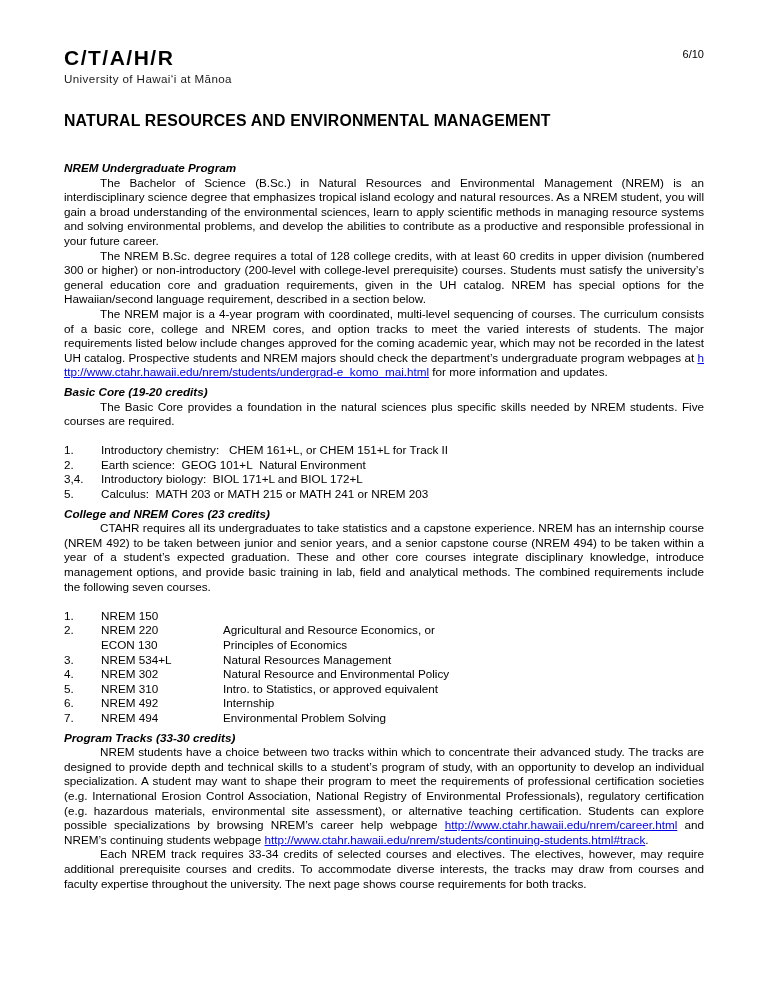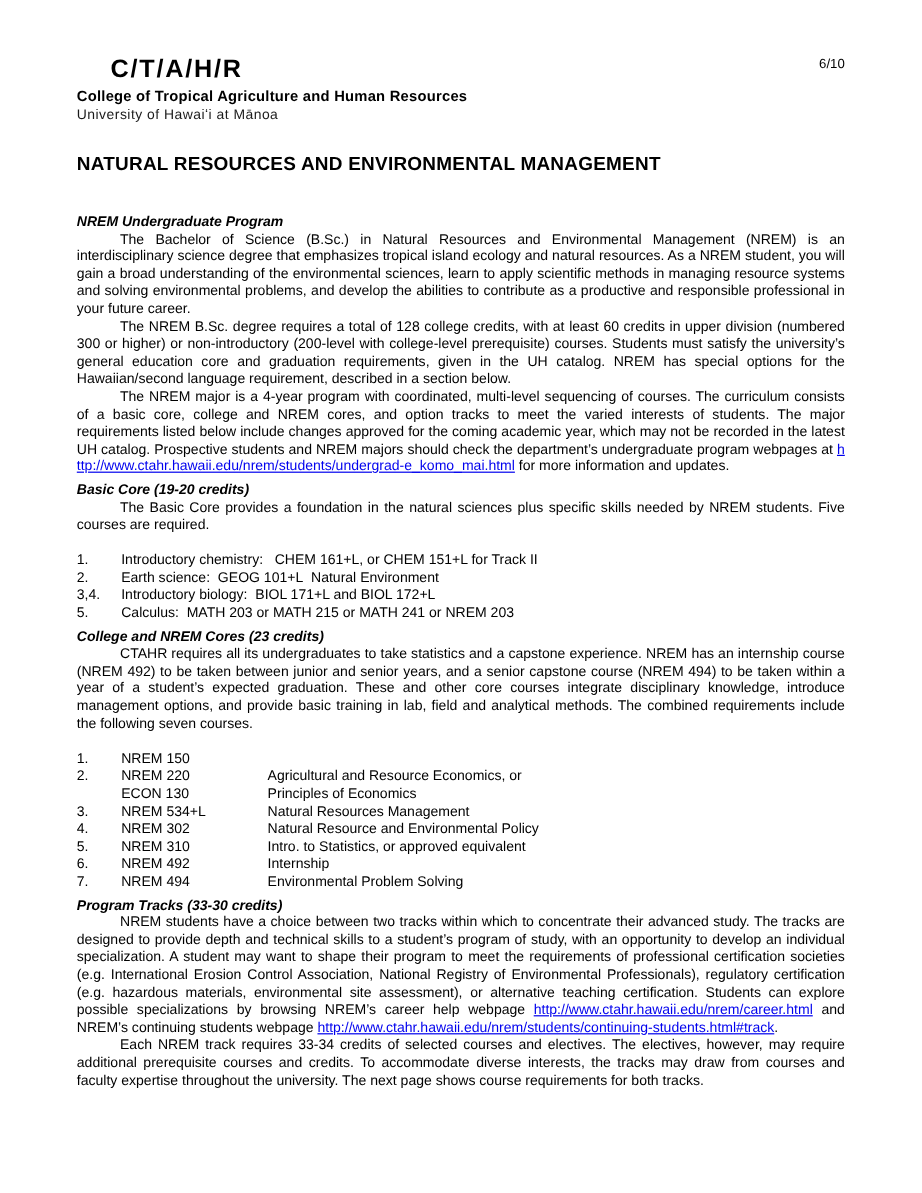--- a/index.html
+++ b/index.html
@@ -24,21 +24,20 @@
     top: 48px;
     right: 64px;
     font-size: 11px;
     text-align: right;
   }
   .logo {
     font-size: 21px;
     font-weight: bold;
     letter-spacing: 1.5px;
     font-family: "Liberation Sans", sans-serif;
-    margin-left: 28px;
   }
   .college {
     font-size: 12.3px;
     font-weight: bold;
     margin-top: 3px;
     letter-spacing: 0.2px;
   }
   .university {
     font-size: 11.6px;
     margin-top: 2px;
@@ -81,21 +80,20 @@
   .col-text { flex: 1 1 auto; }
 </style>
 </head>
 <body>
 
 <div class="page">
 
   <div class="doc-date">6/10</div>
   <div class="header">
     <div class="logo">C/T/A/H/R</div>
-    <div class="college">College of Tropical Agriculture and Human Resources</div>
     <div class="university">University of Hawaiʻi at Mānoa</div>
   </div>
 
   <h1 class="title">NATURAL RESOURCES AND ENVIRONMENTAL MANAGEMENT</h1>
 
   <h2 class="sec-heading">NREM Undergraduate Program</h2>
   <p class="body indent">The Bachelor of Science (B.Sc.) in Natural Resources and Environmental Management (NREM) is an interdisciplinary science degree that emphasizes tropical island ecology and natural resources.  As a NREM student, you will gain a broad understanding of the environmental sciences, learn to apply scientific methods in managing resource systems and solving environmental problems, and develop the abilities to contribute as a productive and responsible professional in your future career.</p>
   <p class="body indent">The NREM B.Sc. degree requires a total of 128 college credits, with at least 60 credits in upper division (numbered 300 or higher) or non-introductory (200-level with college-level prerequisite) courses.  Students must satisfy the university’s general education core and graduation requirements, given in the UH catalog.  NREM has special options for the Hawaiian/second language requirement, described in a section below.</p>
   <p class="body indent"><span>The NREM major is a 4-year program with coordinated, multi-level sequencing of courses.  The curriculum consists of a basic core, college and NREM cores, and option tracks to meet the varied interests of students.  The major requirements listed below include changes approved for the coming academic year, which may not be recorded in the latest UH catalog.  Prospective students and NREM majors should check the department’s undergraduate program webpages at </span><a class="link">http://www.ctahr.hawaii.edu/nrem/students/undergrad-e_komo_mai.html</a><span> for more information and updates.</span></p>
 

